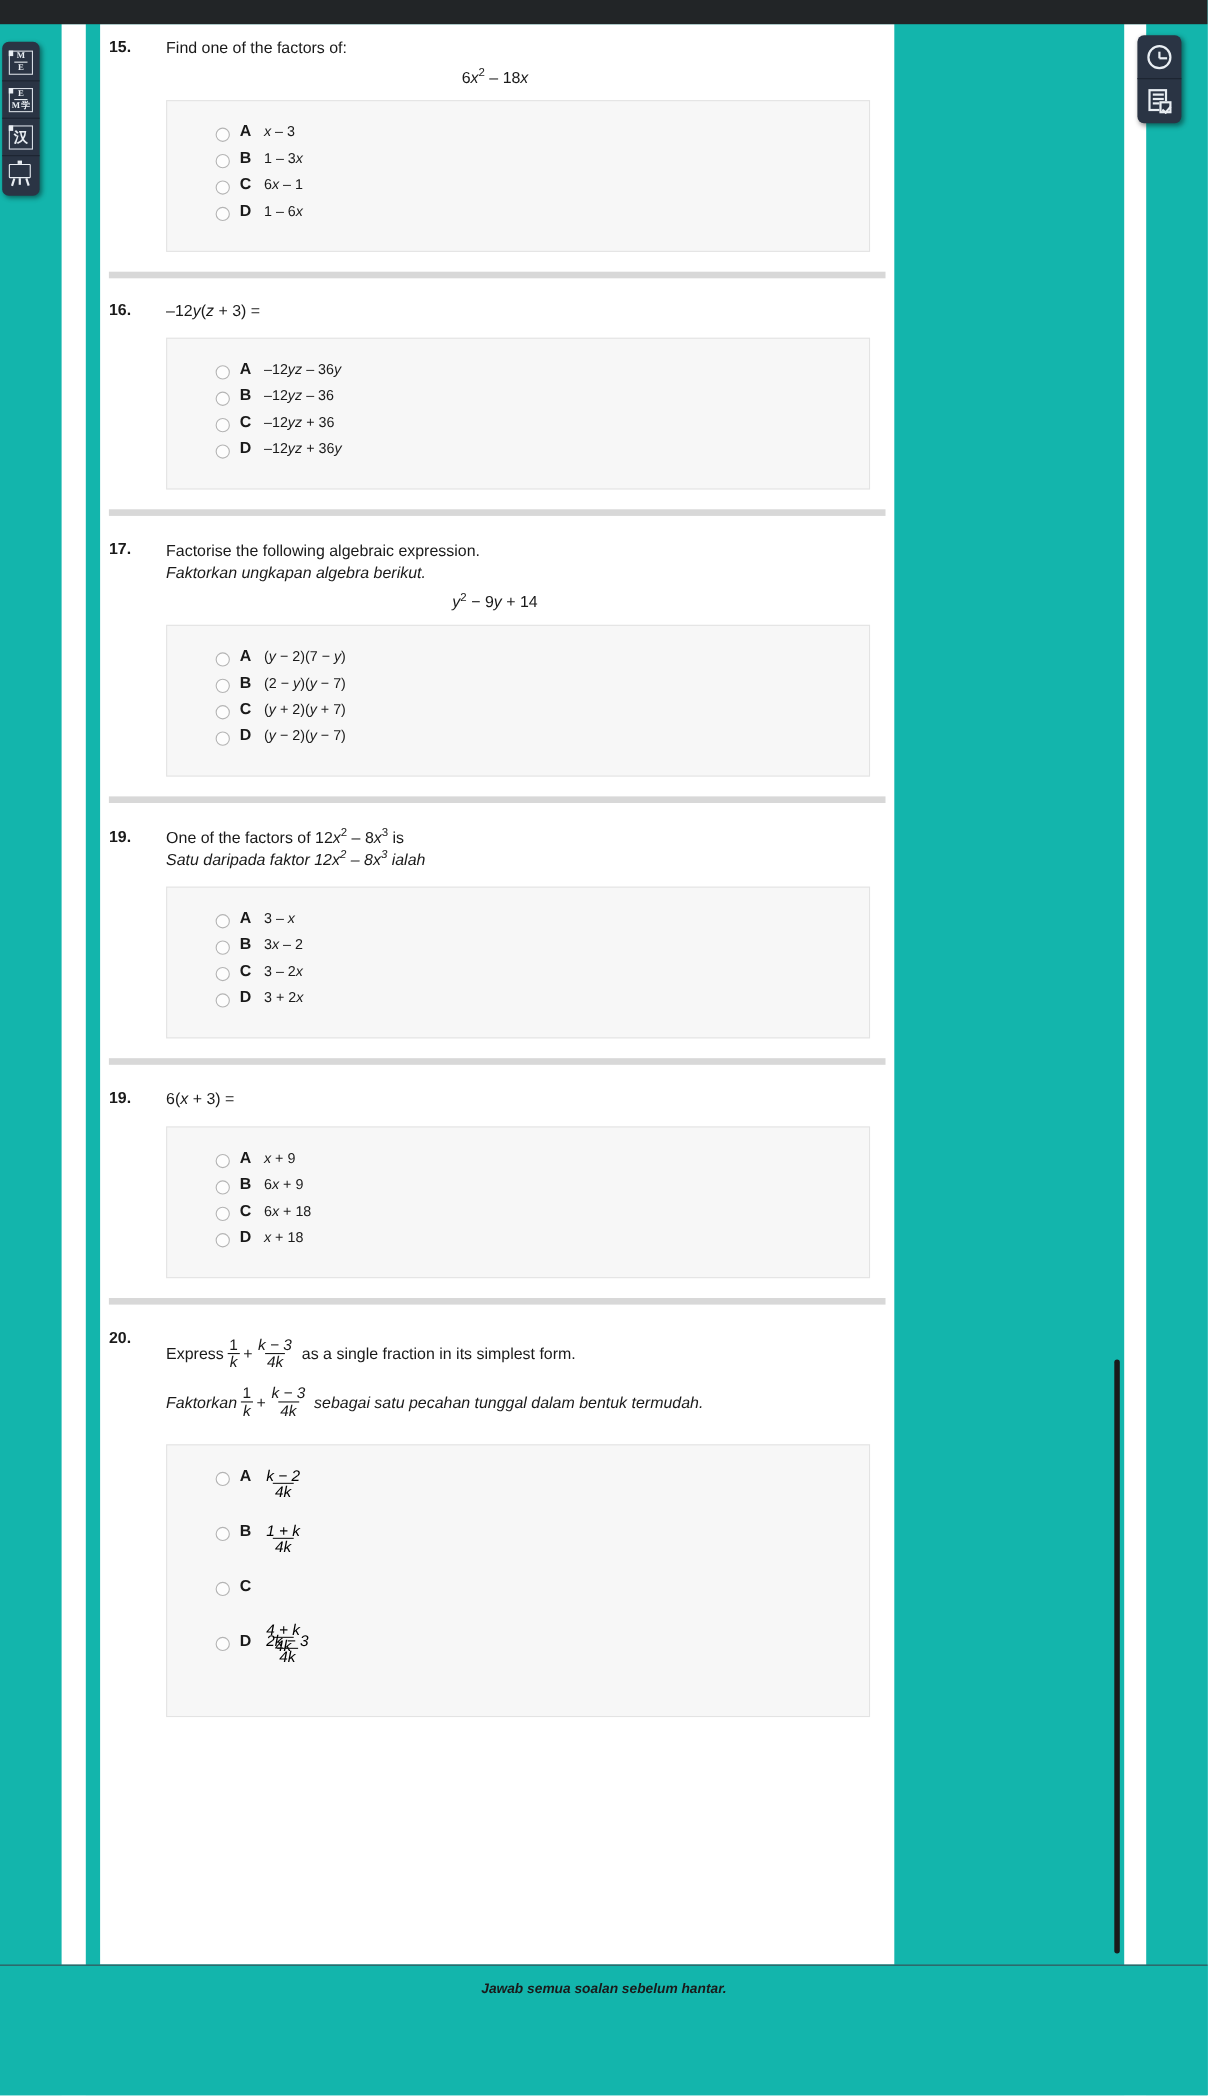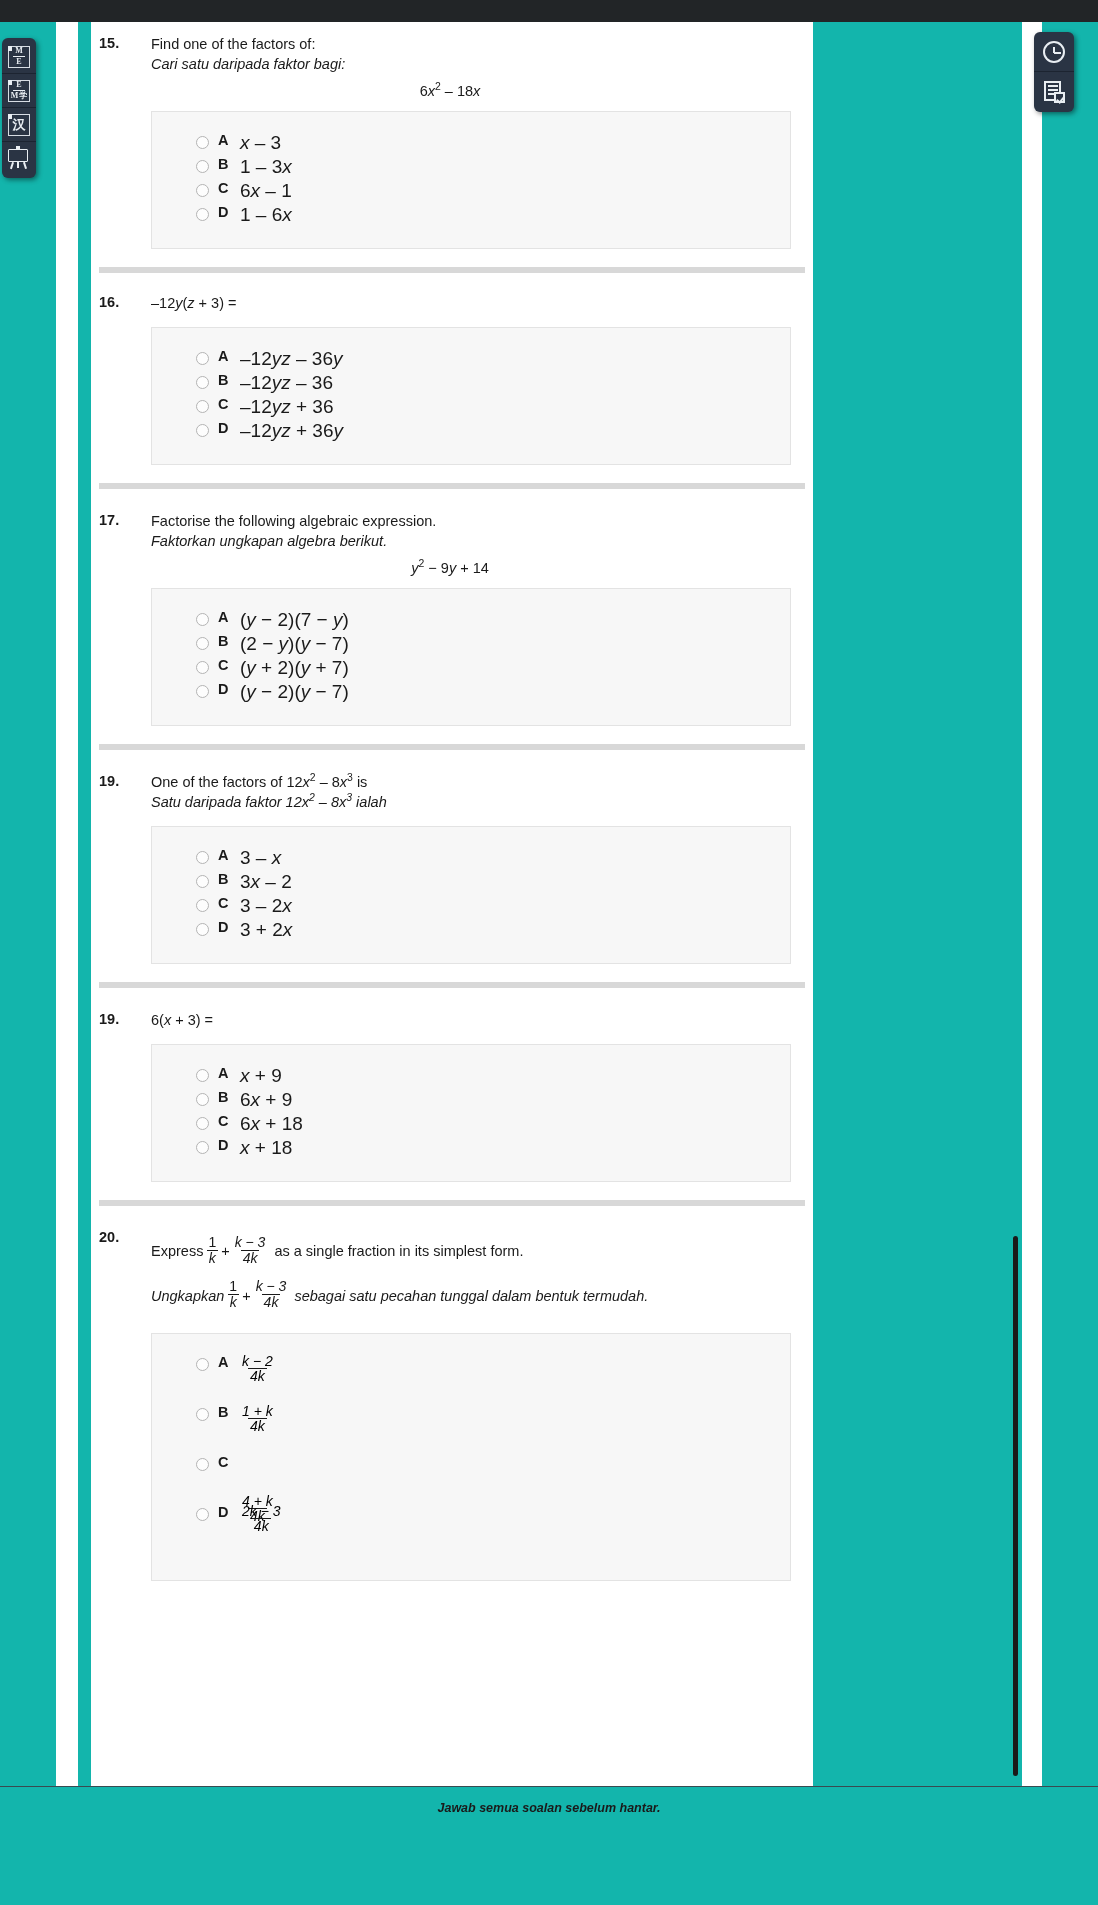--- a/index.html
+++ b/index.html
@@ -227,21 +227,21 @@
   }
   .olabel {
     font-size: 14.5px;
     font-weight: bold;
     color: #1a1a1a;
     margin-left: 9px;
     width: 16px;
     flex: 0 0 16px;
   }
   .otext {
-    font-size: 19px;
+    font-size: 13px;
     color: #1a1a1a;
     margin-left: 6px;
     white-space: nowrap;
   }
   
   .frac {
     display: inline-flex;
     flex-direction: column;
     align-items: center;
     vertical-align: middle;
@@ -387,21 +387,20 @@
   </div>
 
   <div class="content-scroll">
   <div class="inner">
 
     <div class="q">
       <div class="qhead">
         <div class="qnum">15.</div>
         <div class="qtext">
           <span>Find one of the factors of:</span>
-          <span class="ms">Cari satu daripada faktor bagi:</span>
         </div>
       </div>
       <div class="expr">6<i class="v">x</i><sup>2</sup> – 18<i class="v">x</i></div>
       <div class="optbox">
         <div class="opt">
           <span class="radio"></span>
           <span class="olabel">A</span>
           <span class="otext"><i class="v">x</i> – 3</span>
         </div>
         <div class="opt">
@@ -561,21 +560,21 @@
               <span class="den v">k</span>
             </span>
             <span>+</span>
             <span class="frac">
               <span class="num v">k − 3</span>
               <span class="den v">4k</span>
             </span>
             <span style="margin-left:4px;">as a single fraction in its simplest form.</span>
           </div>
           <div class="inline-frac-line" style="margin-top:14px; font-style:italic;">
-            <span>Ungkapkan</span>
+            <span>Faktorkan</span>
             <span class="frac">
               <span class="num" style="font-style:normal;">1</span>
               <span class="den">k</span>
             </span>
             <span style="font-style:normal;">+</span>
             <span class="frac">
               <span class="num">k − 3</span>
               <span class="den">4k</span>
             </span>
             <span style="margin-left:3px;">sebagai satu pecahan tunggal dalam bentuk termudah.</span>

